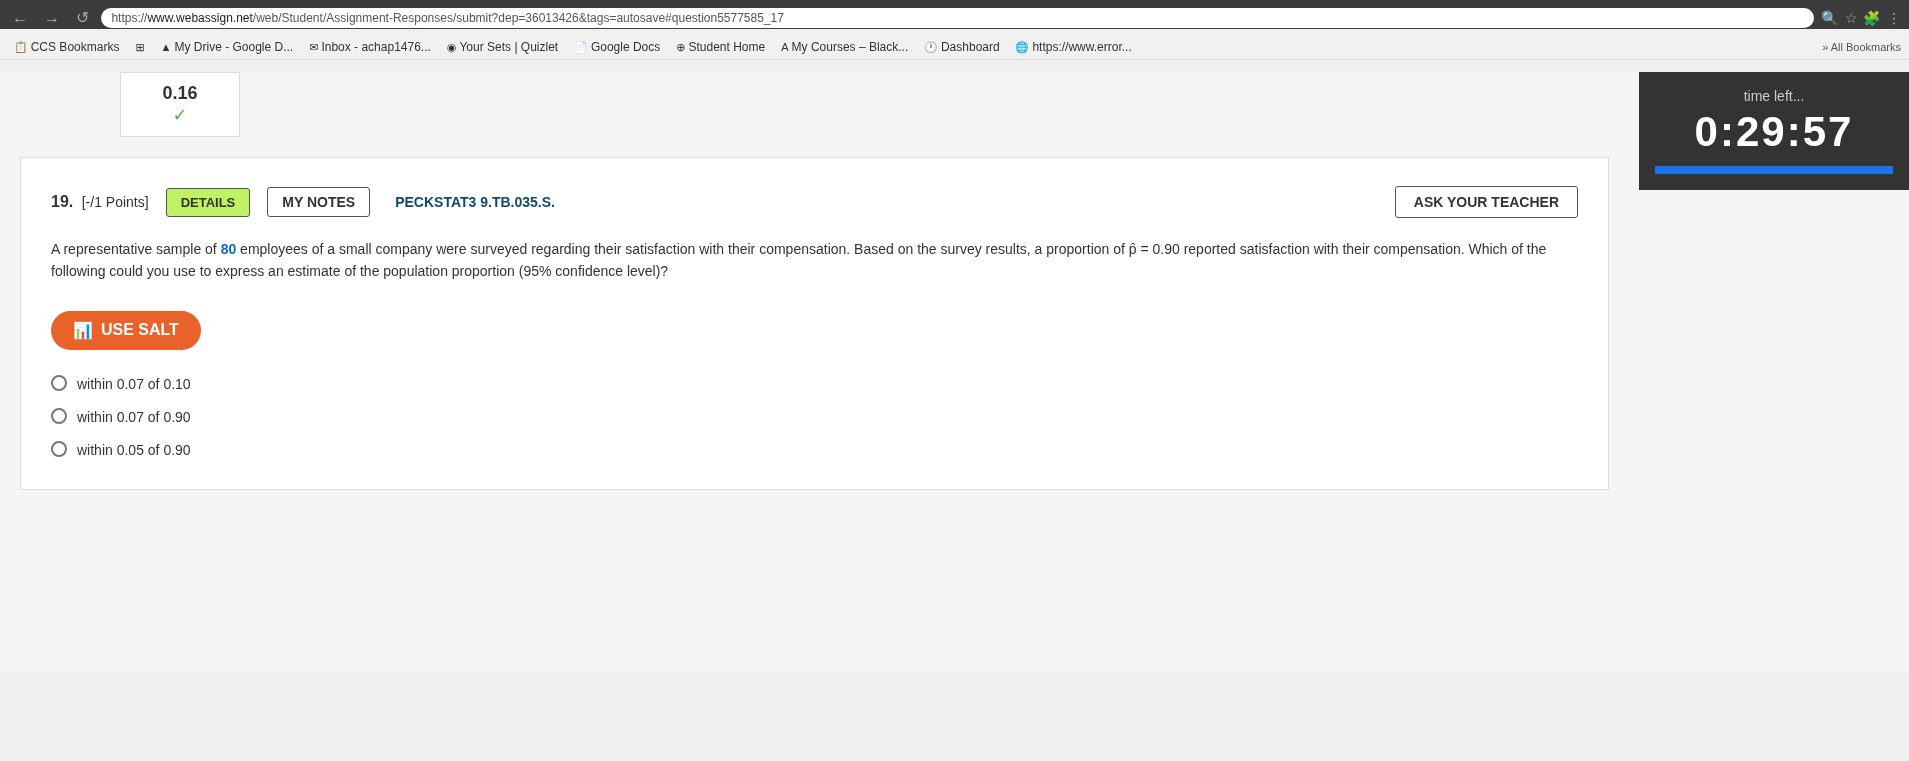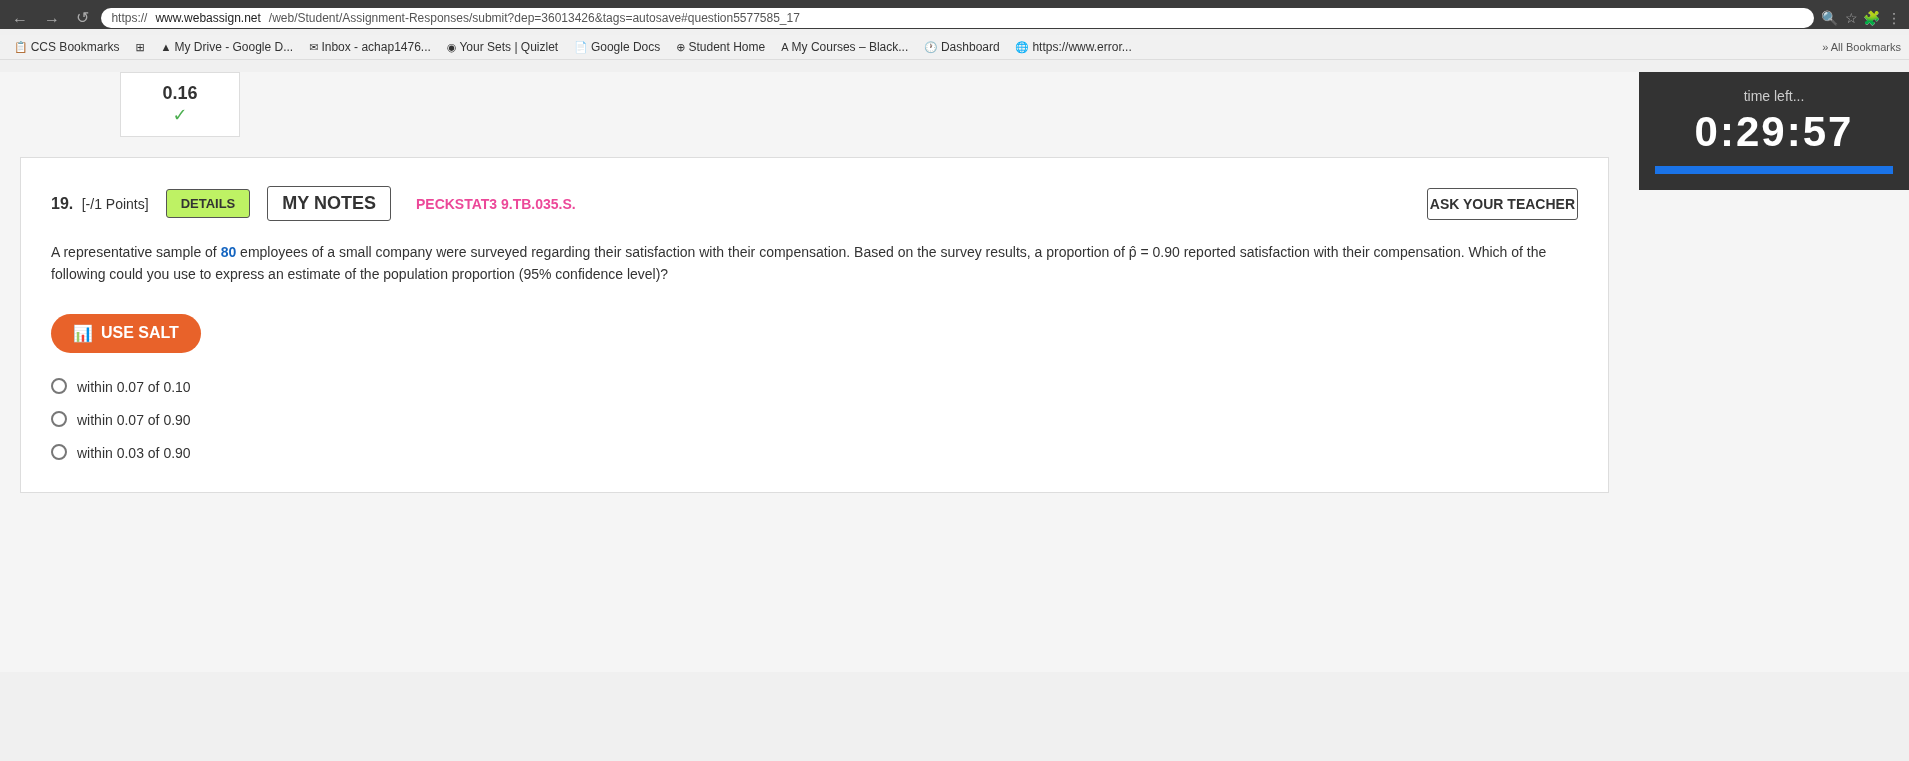--- a/index.html
+++ b/index.html
@@ -3,21 +3,21 @@
   <meta charset="utf-8">
   <style>
     * { margin: 0; padding: 0; box-sizing: border-box; }
     body { font-family: Arial, sans-serif; background: #f0f0f0; font-size: 14px; color: #222; }
 
     
     .browser-chrome { background: #3c3c3c; padding: 6px 8px 0 8px; }
     .nav-bar { display: flex; align-items: center; gap: 8px; margin-bottom: 6px; }
     .nav-btn { background: none; border: none; color: #aaa; font-size: 16px; cursor: pointer; padding: 2px 4px; }
     .nav-btn:disabled { color: #666; }
-    .url-bar { flex: 1; background: #fff; border-radius: 12px; padding: 3px 10px; font-size: 12px; color: #333; display: flex; align-items: center; gap: 8px; }
+    .url-bar { flex: 1; background: #fff; border-radius: 12px; padding: 3px 10px; font-size: 12px; color: #333; display: flex; align-items: center; gap: 0; }
     .url-text { color: #555; font-size: 12px; }
     .url-highlight { color: #222; }
     .browser-icons { display: flex; gap: 6px; align-items: center; }
     .browser-icon { color: #aaa; font-size: 14px; cursor: pointer; }
 
     
     .bookmarks-bar { background: #f1f1f1; display: flex; align-items: center; gap: 4px; padding: 3px 8px; border-bottom: 1px solid #ddd; font-size: 12px; overflow: hidden; }
     .bookmark-item { display: flex; align-items: center; gap: 3px; padding: 2px 6px; border-radius: 3px; cursor: pointer; white-space: nowrap; color: #333; font-size: 12px; }
     .bookmark-icon { font-size: 11px; }
     .bookmarks-more { margin-left: auto; color: #555; font-size: 11px; cursor: pointer; }
@@ -35,23 +35,23 @@
     .prev-answer { background: white; border: 1px solid #ddd; width: 120px; margin: 12px 0 0 120px; padding: 10px; text-align: center; }
     .prev-value { font-size: 18px; font-weight: bold; color: #333; text-align: center; }
     .check-mark { color: #4caf50; font-size: 18px; }
 
     
     .question-area { background: white; margin: 20px 20px 20px 20px; margin-right: 300px; padding: 28px 30px; border: 1px solid #ddd; }
 
     .question-header { display: flex; align-items: center; gap: 17px; margin-bottom: 20px; flex-wrap: wrap; }
     .question-number { font-size: 16px; font-weight: bold; color: #333; }
     .btn-details { border: 1.5px solid #555; background: #bef264; padding: 6px 14px; font-size: 13px; font-weight: bold; cursor: pointer; border-radius: 3px; color: #333; }
-    .btn-my-notes { border: 1.5px solid #555; background: white; padding: 6px 14px; font-size: 18px; font-weight: bold; cursor: pointer; border-radius: 3px; color: #333; }
-    .question-code { font-size: 14px; font-weight: bold; color: #ec4899; margin-left: 8px; }
-    .btn-ask-teacher { margin-left: auto; border: 1.5px solid #555; background: white; padding: 7px 2px; font-size: 14px; font-weight: bold; cursor: pointer; border-radius: 3px; color: #333; }
+    .btn-my-notes { border: 1.5px solid #555; background: white; padding: 6px 14px; font-size: 14px; font-weight: bold; cursor: pointer; border-radius: 3px; color: #333; }
+    .question-code { font-size: 14px; font-weight: bold; color: #0c4a6e; margin-left: 8px; }
+    .btn-ask-teacher { margin-left: auto; border: 1.5px solid #555; background: white; padding: 7px 18px; font-size: 14px; font-weight: bold; cursor: pointer; border-radius: 3px; color: #333; }
 
     .question-text { font-size: 14px; line-height: 1.6; color: #333; margin-bottom: 28px; }
     .highlight { color: #1565c0; font-weight: bold; }
 
     
     .use-salt-btn { background: #e8622a; border: none; color: white; padding: 10px 22px; font-size: 16px; font-weight: bold; border-radius: 25px; cursor: pointer; display: flex; align-items: center; gap: 8px; margin-bottom: 24px; }
     .salt-icon { font-size: 16px; }
 
     
     .answer-choices { display: flex; flex-direction: column; gap: 12px; }
@@ -167,21 +167,21 @@
         <span class="choice-text">within 0.07 of 0.10</span>
       </div>
 
       <div class="choice-item">
         <input type="radio" class="choice-radio" name="answer" style="">
         <span class="choice-text">within 0.07 of 0.90</span>
       </div>
 
       <div class="choice-item">
         <input type="radio" class="choice-radio" name="answer" style="">
-        <span class="choice-text">within 0.03 of 0.90</span>
+        <span class="choice-text">within 0.05 of 0.90</span>
       </div>
 
 
     </div>
 
   </div>
 
 </div>
 
 </body></html>

